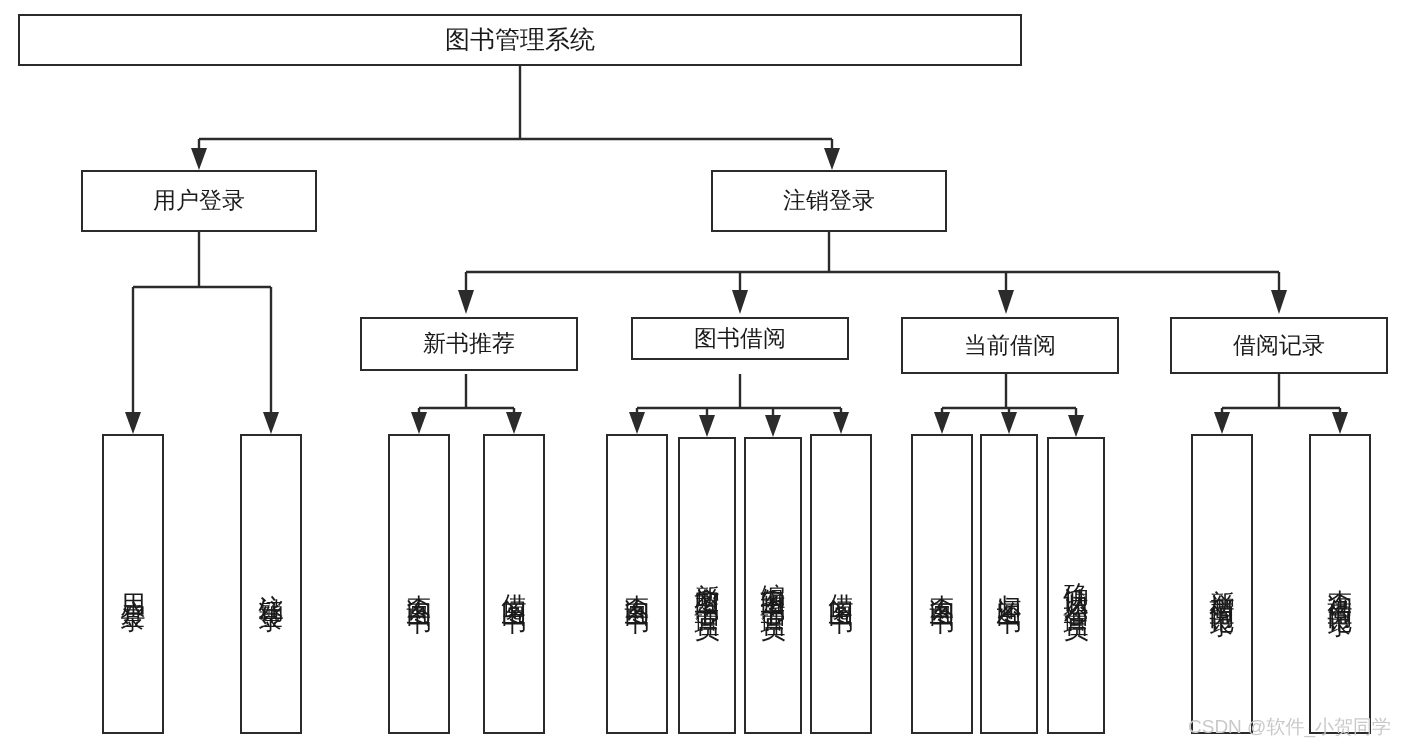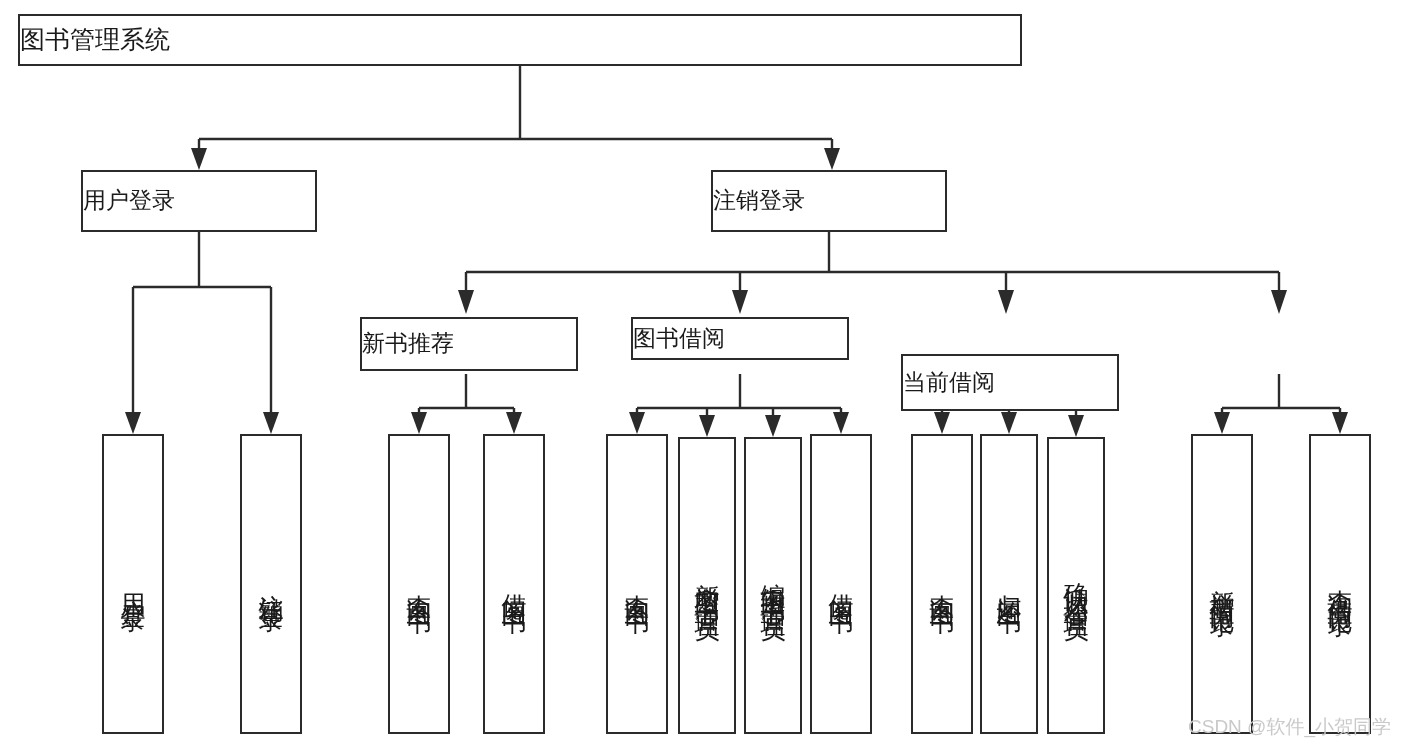--- a/index.html
+++ b/index.html
@@ -17,20 +17,21 @@
     background: #ffffff;
     overflow: hidden;
   }
   .node {
     position: absolute;
     box-sizing: border-box;
     border: 2px solid #2b2b2b;
     background: #ffffff;
     display: flex;
     align-items: center;
+    justify-content: center;
     color: #1a1a1a;
   }
   .node-label {
     display: block;
     text-align: center;
     line-height: 1.18;
     white-space: nowrap;
   }
   
   .node.horiz .node-label {
@@ -154,22 +155,25 @@
   <div class="node horiz" style="left:711px; top:170px; width:236px; height:62px;">
     <span class="node-label">注销登录</span>
   </div>
 
   <div class="node horiz" style="left:360px; top:317px; width:218px; height:54px;">
     <span class="node-label">新书推荐</span>
   </div>
   <div class="node horiz" style="left:631px; top:317px; width:218px; height:43px;">
     <span class="node-label">图书借阅</span>
   </div>
-  <div class="node horiz" style="left:901px; top:317px; width:218px; height:57px;margin-top:37px;">
+  <div class="node horiz" style="left:901px; top:317px; width:218px; height:57px;">
     <span class="node-label">当前借阅</span>
+  </div>
+  <div class="node horiz" style="left:1170px; top:317px; width:218px; height:57px;">
+    <span class="node-label">借阅记录</span>
   </div>
 
   <div class="node vert" style="left:102px; top:434px; width:62px; height:300px;">
     <span class="node-label">用户登录</span>
   </div>
   <div class="node vert" style="left:240px; top:434px; width:62px; height:300px;">
     <span class="node-label">注销登录</span>
   </div>
 
   <div class="node vert" style="left:388px; top:434px; width:62px; height:300px;">

